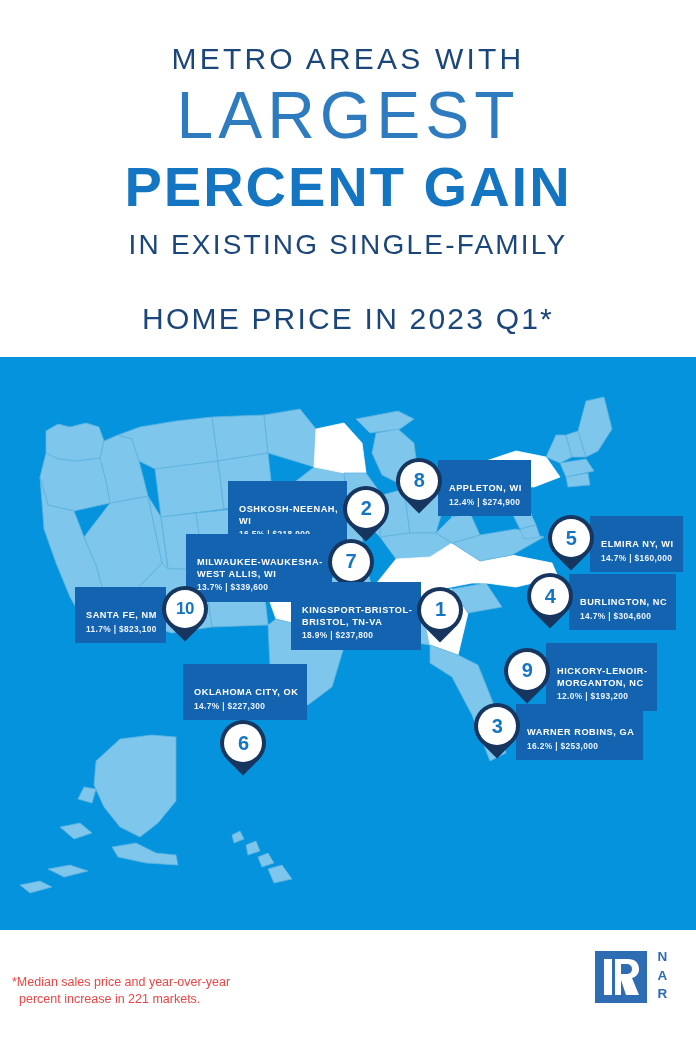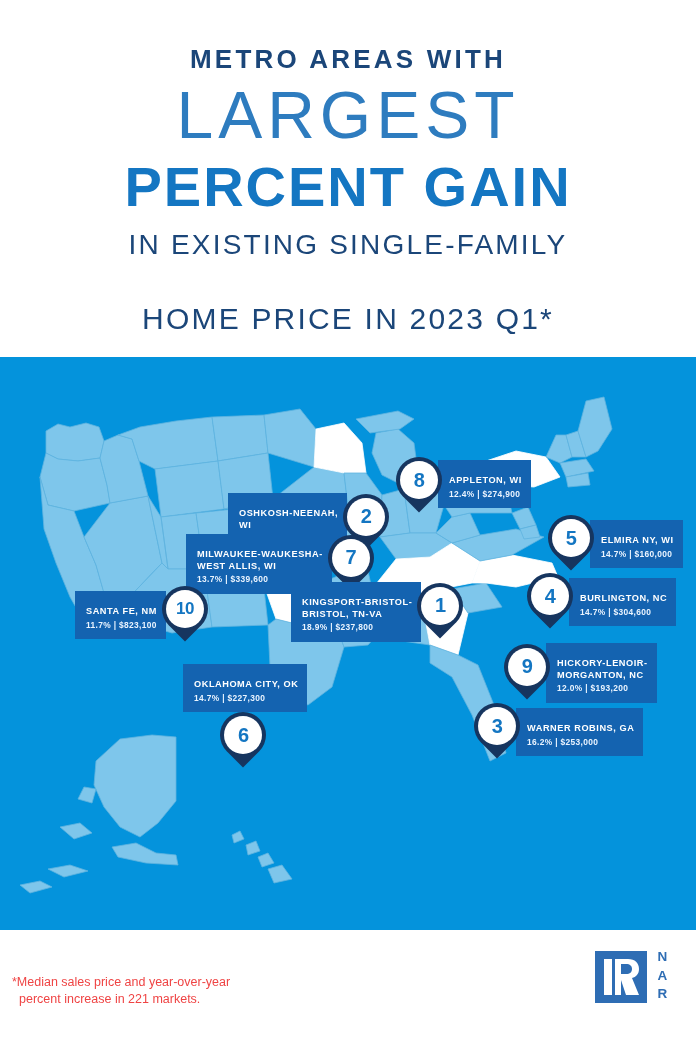--- a/index.html
+++ b/index.html
@@ -17,24 +17,24 @@
 
   
   .header {
     position: absolute; top: 0; left: 0;
     width: 696px; height: 357px;
     background: #ffffff;
     text-align: center;
     padding-top: 40px;
   }
   .t-line1 {
-    font-size: 26px;
+    font-size: 30px;
     letter-spacing: 3.2px;
     color: #1B4679;
-    font-weight: 700;
+    font-weight: 400;
     line-height: 38px;
   }
   .t-line2 {
     font-size: 66px;
     letter-spacing: 5px;
     color: #2E7CBF;
     font-weight: 300;
     line-height: 78px;
     margin-top: -2px;
   }
@@ -75,21 +75,21 @@
 
   
   .callout {
     position: absolute;
     display: flex;
     align-items: center;
   }
   .cbox {
     background: #1463B0;
     color: #ffffff;
-    padding: 15px 9px 8px 11px;
+    padding: 23px 9px 8px 11px;
     line-height: 11.5px;
   }
   .cbox .cname {
     font-size: 9.2px;
     font-weight: 700;
     letter-spacing: 0.55px;
     white-space: nowrap;
     color: #ffffff;
   }
   .cbox .cstat {
@@ -288,21 +288,21 @@
                  M48,512 L70,508 L88,514 L64,520 Z
                  M20,528 L40,524 L52,530 L30,536 Z"></path>
 
         <path d="M232,478 L240,474 L244,482 L234,486 Z
                  M246,488 L256,484 L260,494 L248,498 Z
                  M258,500 L268,496 L274,506 L262,510 Z
                  M268,512 L282,508 L292,522 L274,526 Z"></path>
       </g>
     </svg>
 
-    <div class="callout" style="left:228px; top:136px;">
+    <div class="callout" style="left:228px; top:124px;">
       <div class="cbox">
         <div class="cname">OSHKOSH-NEENAH,</div>
         <div class="cname">WI</div>
         <div class="cstat">16.5% | $218,900</div>
       </div>
       <div class="pin" style="margin-left:-4px;">
         <div class="teardrop"></div>
         <div class="disc">2</div>
       </div>
     </div>

